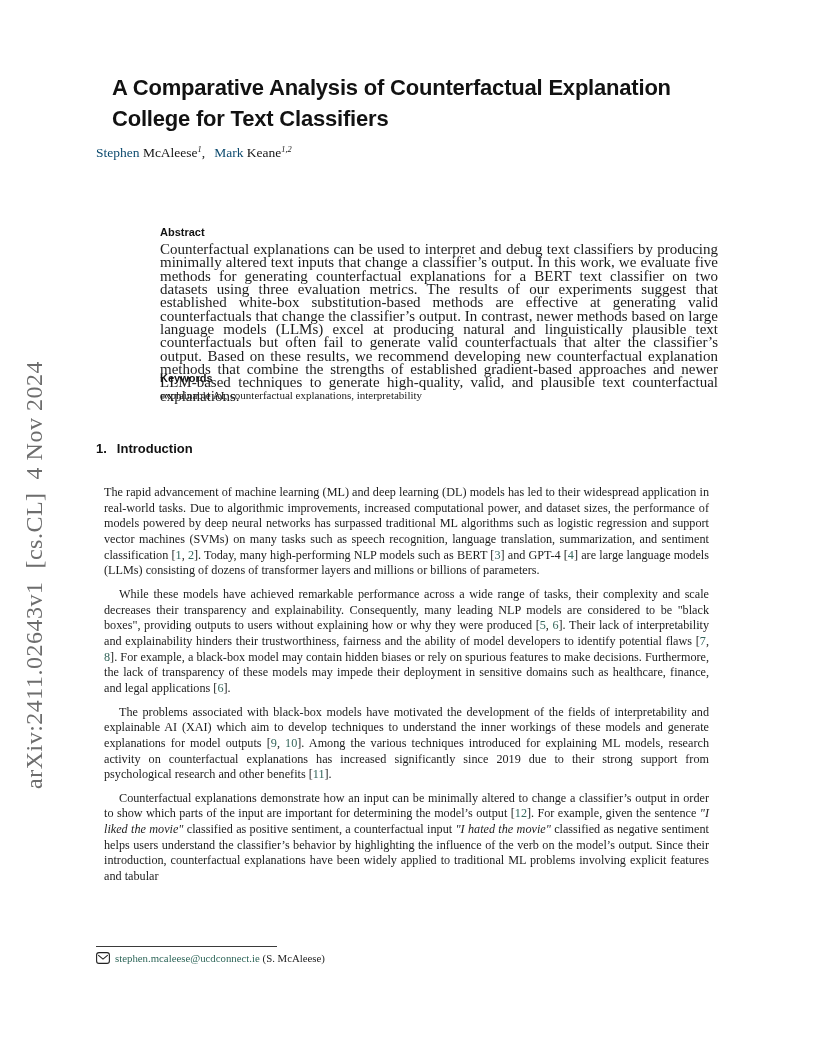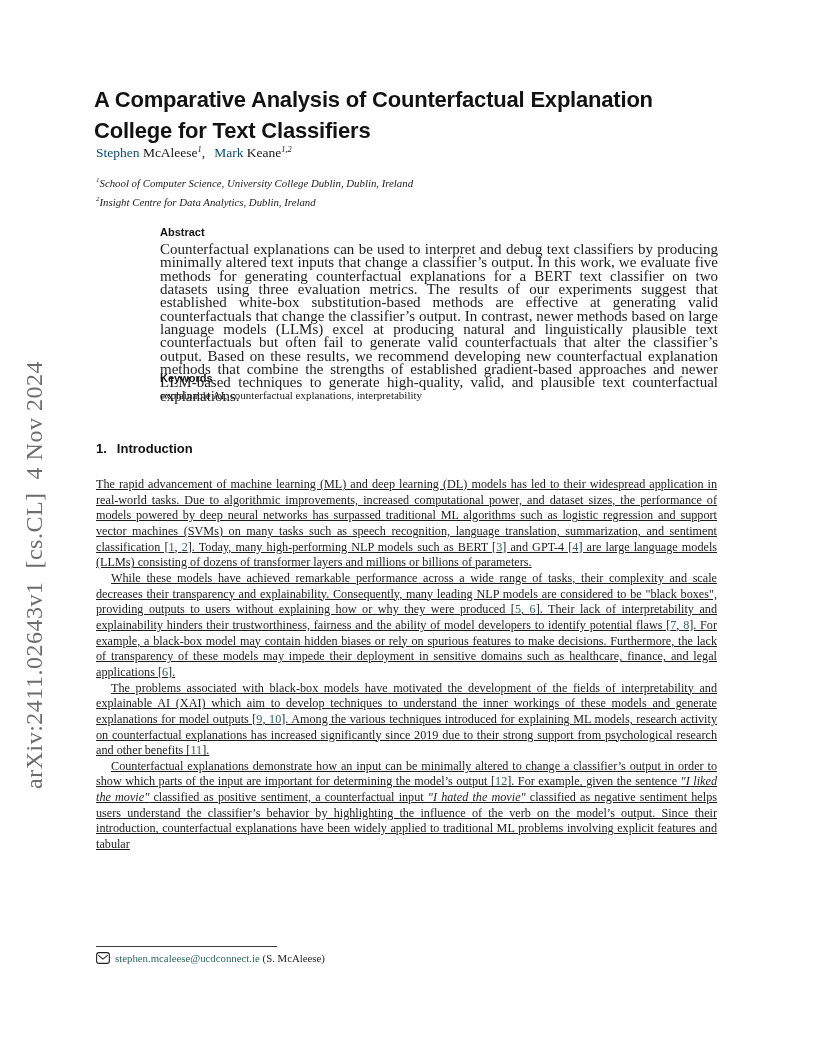--- a/index.html
+++ b/index.html
@@ -5,23 +5,23 @@
   html,body{margin:0;padding:0;background:#ffffff;}
   .page{position:relative;width:816px;height:1056px;background:#ffffff;overflow:hidden;
         font-family:"Liberation Serif", serif;color:#1c1c1c;}
 
   
   .watermark{position:absolute;left:21px;top:789px;transform:rotate(-90deg);
              transform-origin:0 0;white-space:pre;font-family:"Liberation Serif", serif;
              font-size:24px;color:#6d6d6d;letter-spacing:0.5px;}
 
   
-  .title{position:absolute;left:94px;top:72px;width:650px;
+  .title{position:absolute;left:112px;top:72px;width:650px;
          font-family:"Liberation Sans", sans-serif;font-weight:700;
-         font-size:22px;line-height:31px;color:#121212;letter-spacing:-0.2px;margin-top:12px;}
+         font-size:22px;line-height:31px;color:#121212;letter-spacing:-0.2px;}
 
   
   .authors{position:absolute;left:96px;top:144px;font-size:13.5px;color:#161616;}
   .authors .first{color:#0c4a6e;}
   .authors .last{color:#161616;text-align:center;}
   .authors .author{margin-right:9px;}
   sup.aff{font-size:0.62em;font-style:italic;}
 
   
   .affils{position:absolute;left:96px;top:172px;font-style:italic;font-size:10.8px;
@@ -38,21 +38,21 @@
   .kw-body{position:absolute;left:160px;top:389px;width:558px;font-size:11px;color:#1c1c1c;}
 
   
   .sec-head{position:absolute;left:96px;top:441px;font-family:"Liberation Sans", sans-serif;
             font-weight:700;font-size:13px;color:#121212;}
   .sec-head .num{display:inline-block;margin-right:10px;}
 
   
   .body-col{position:absolute;left:96px;top:477px;width:621px;font-size:12.2px;
             line-height:15.65px;text-align:justify;color:#1c1c1c;}
-  .body-col p{margin:0;text-decoration:underline;}
+  .body-col p{margin:8px;}
   .body-col p.ind{text-indent:15px;}
   .cite{color:#33655a;}
   .it{font-style:italic;}
 
   
   .foot-rule{position:absolute;left:96px;top:946px;width:181px;height:1px;background:#3a3a3a;}
   .footer{position:absolute;left:96px;top:952px;font-size:10.8px;color:#222222;}
   .footer .env{display:inline-block;vertical-align:-2px;margin-right:5px;}
   .email{color:#2e6659;text-decoration:none;cursor:pointer;}
 </style>
@@ -65,24 +65,20 @@
 
   <div class="title">
     <div>A Comparative Analysis of Counterfactual Explanation</div>
     <div>College for Text Classifiers</div>
   </div>
 
   <div class="authors">
     <span class="author"><span class="first">Stephen</span> <span class="last">McAleese</span><sup class="aff">1</sup><span>,</span></span><span class="author"><span class="first">Mark</span> <span class="last">Keane</span><sup class="aff">1,2</sup><span></span></span>
   </div>
 
-  <div class="affils">
-    <div><sup>1</sup><span>School of Computer Science, University College Dublin, Dublin, Ireland</span></div>
-    <div><sup>2</sup><span>Insight Centre for Data Analytics, Dublin, Ireland</span></div>
-  </div>
 
   <div class="abs-head">Abstract</div>
   <div class="abs-body">Counterfactual explanations can be used to interpret and debug text classifiers by producing minimally altered text inputs that change a classifier’s output. In this work, we evaluate five methods for generating counterfactual explanations for a BERT text classifier on two datasets using three evaluation metrics.  The results of our experiments suggest that established white-box substitution-based methods are effective at generating valid counterfactuals that change the classifier’s output. In contrast, newer methods based on large language models (LLMs) excel at producing natural and linguistically plausible text counterfactuals but often fail to generate valid counterfactuals that alter the classifier’s output. Based on these results, we recommend developing new counterfactual explanation methods that combine the strengths of established gradient-based approaches and newer LLM-based techniques to generate high-quality, valid, and plausible text counterfactual explanations.</div>
 
   <div class="kw-head">Keywords</div>
   <div class="kw-body">explainable AI, counterfactual explanations, interpretability</div>
 
   <div class="sec-head">
     <span class="num">1.</span><span>Introduction</span>
   </div>

